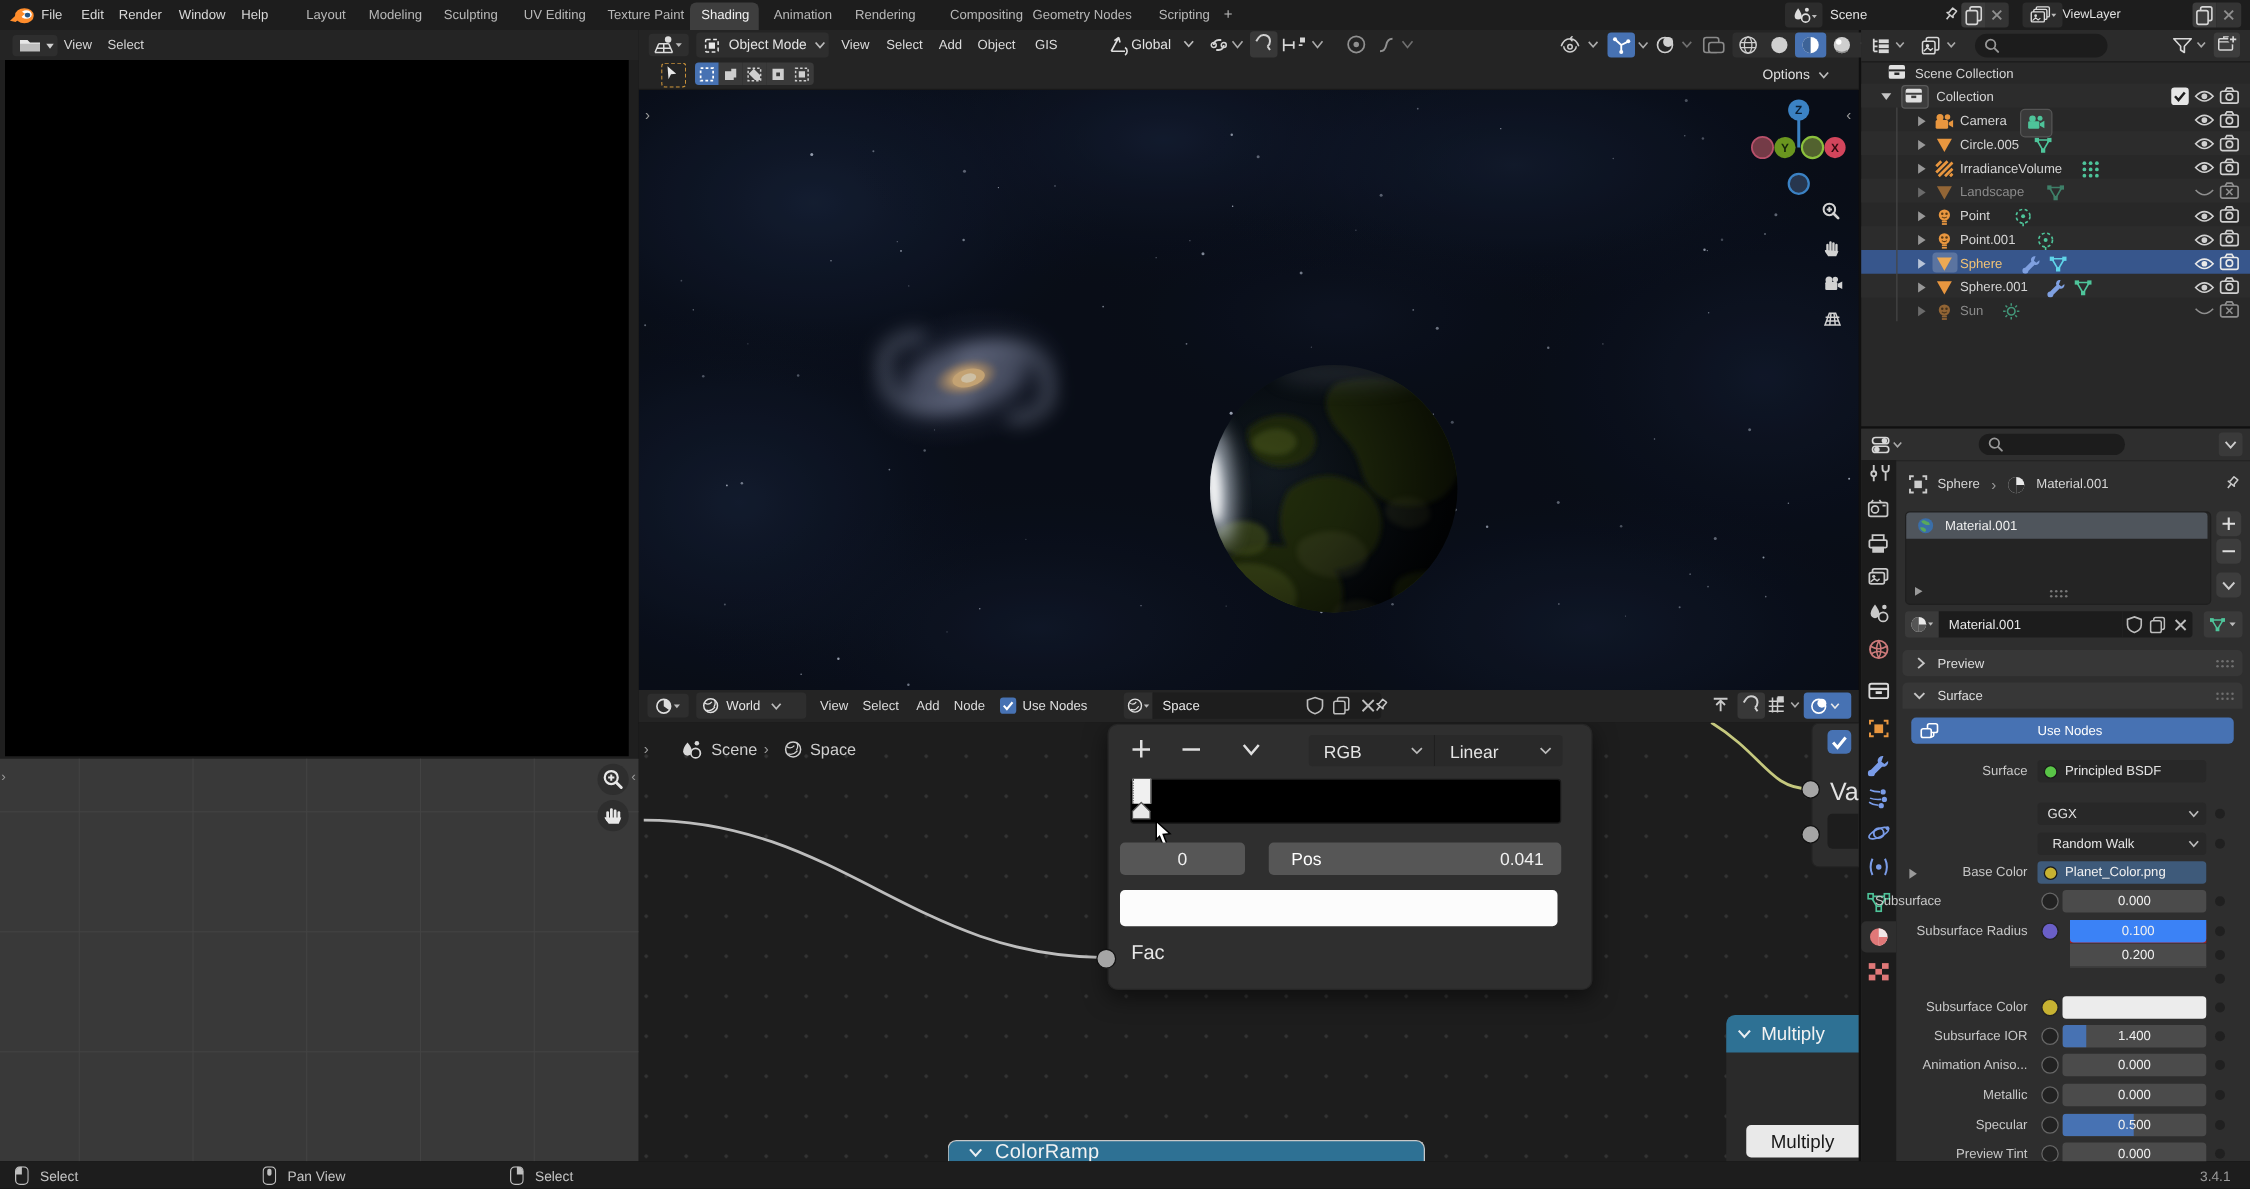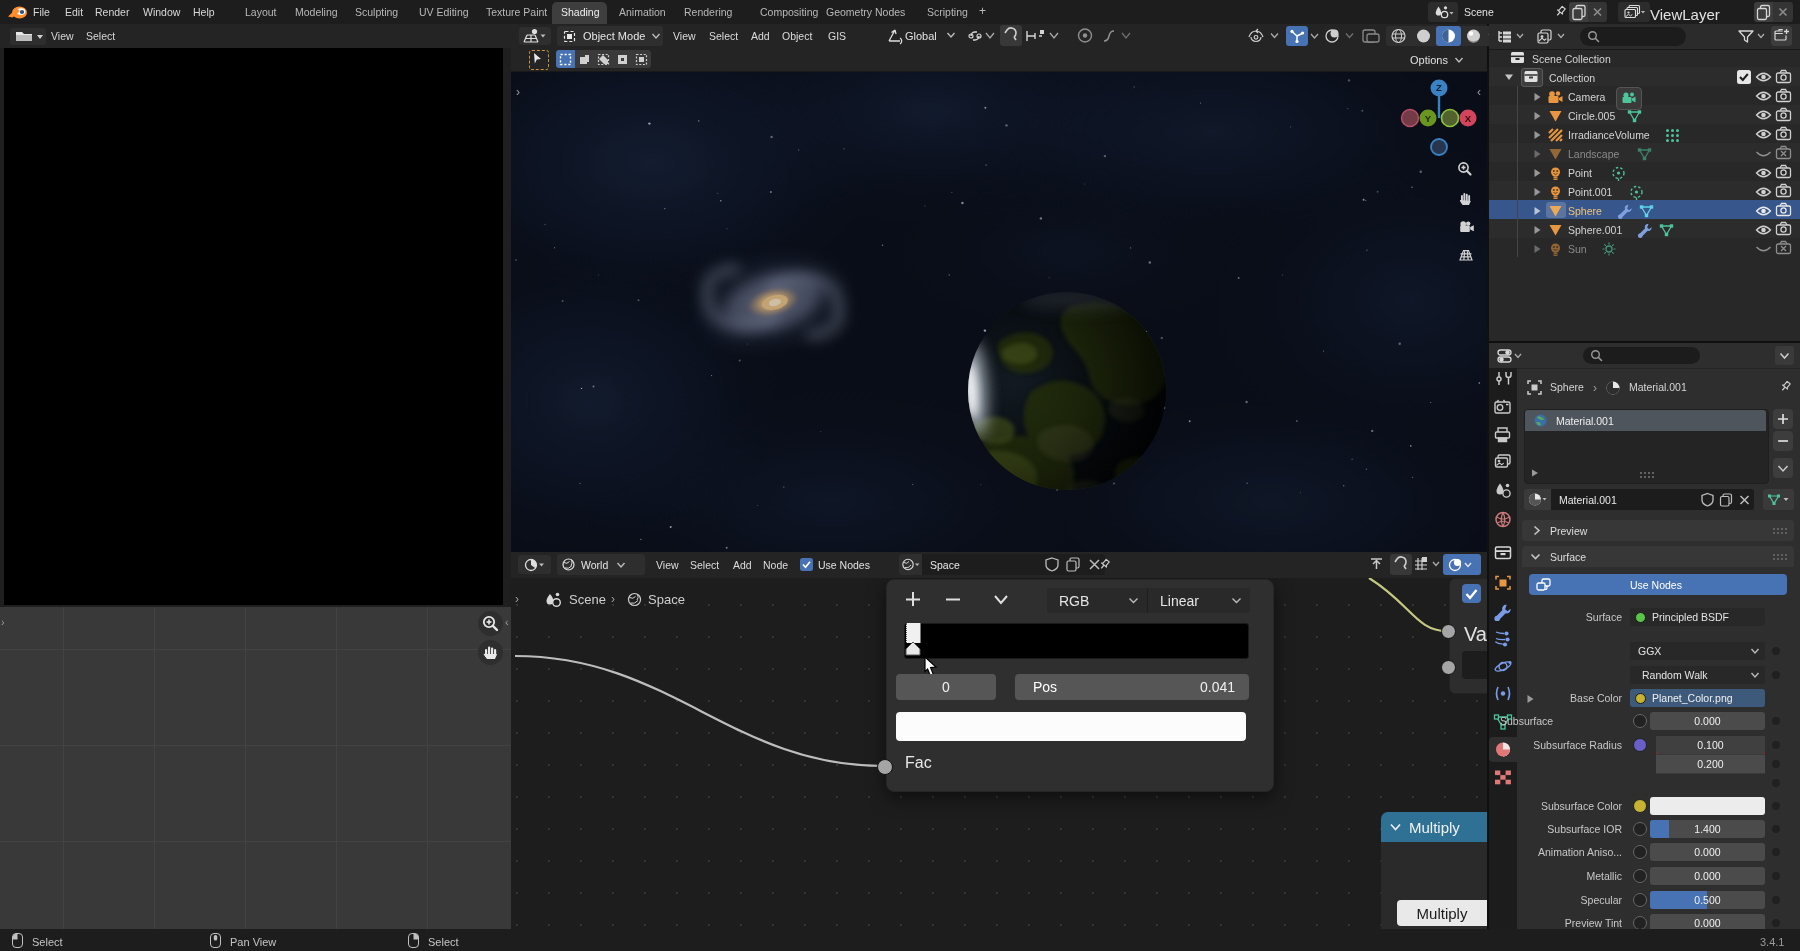--- a/index.html
+++ b/index.html
@@ -75,21 +75,21 @@
 <div class="abs row" style="left:1618px;top:2px;width:32px;height:20px;background:#2c2c2c;border-radius:3px;justify-content:center;">
   <svg width="24" height="16" viewBox="0 0 24 16">
         <rect x="7" y="1.5" width="10.5" height="8" rx="1" fill="none" stroke="#ddd" stroke-width="1.1"></rect>
         <rect x="5" y="3.5" width="10.5" height="8" rx="1" fill="#2c2c2c" stroke="#ddd" stroke-width="1.1"></rect>
         <rect x="3" y="5.5" width="10.5" height="8" rx="1" fill="#2c2c2c" stroke="#ddd" stroke-width="1.1"></rect>
         <circle cx="6.5" cy="8.5" r="1.1" fill="#ddd"></circle>
         <path d="M4 12.5 l2.5 -2.2 l2 1.6 l1.8 -1.4" stroke="#ddd" stroke-width="1" fill="none"></path>
         <path d="M19 7 l2 2.5 l2 -2.5" fill="#bbb"></path>
       </svg>
 </div>
-<div class="abs txt" style="left:1650px;top:6px;font-size:15px;color:#e2e2e2;">ViewLayer</div>
+<div class="abs txt" style="left:1650px;top:6px;font-size:10px;color:#e2e2e2;">ViewLayer</div>
 <div class="abs" style="left:1754px;top:2px;width:19px;height:20px;background:#3d3d3d;border-radius:3px 0 0 3px;">
       <svg width="19" height="20" viewBox="0 0 19 20">
         <rect x="6.5" y="3.5" width="9" height="11" rx="1.5" fill="none" stroke="#d5d5d5" stroke-width="1.3"></rect>
         <rect x="3.5" y="6.5" width="9" height="11" rx="1.5" fill="#3d3d3d" stroke="#d5d5d5" stroke-width="1.3"></rect>
       </svg>
     </div>
 <div class="abs" style="left:1773px;top:2px;width:20px;height:20px;background:#343434;border-radius:0 3px 3px 0;">
       <svg width="20" height="20" viewBox="0 0 20 20">
         <path d="M6.5 6.5 l7 7 M13.5 6.5 l-7 7" stroke="#8f8f8f" stroke-width="1.5"></path>
       </svg>
@@ -700,20 +700,26 @@
   <div class="abs row" style="left:870px;top:234px;width:106px;height:30px;background:#2e7194;border-radius:7px 0 0 0;">
     <svg style="margin-left:8px" width="13" height="10" viewBox="0 0 13 10">
           <path d="M2 2.5 l4.5 5 l4.5 -5" fill="none" stroke="#e8eef2" stroke-width="1.7"></path>
         </svg>
     <span class="txt" style="font-size:15px;color:#f2f2f2;margin-left:7px;">Multiply</span>
   </div>
   <div class="abs row" style="left:886px;top:322px;width:90px;height:26px;background:#e9e9e9;border-radius:4px 0 0 4px;justify-content:center;">
     <span class="txt" style="font-size:15px;color:#1a1a1a;">Multiply</span>
   </div>
 
+  <div class="abs row" style="left:247px;top:334px;width:380px;height:17px;background:#2e7194;border-radius:7px 7px 0 0;border:1px solid #c8c8c8;border-bottom:none;">
+    <svg style="margin-left:15px" width="13" height="10" viewBox="0 0 13 10">
+          <path d="M2 2.5 l4.5 5 l4.5 -5" fill="none" stroke="#e8eef2" stroke-width="1.7"></path>
+        </svg>
+    <span class="txt" style="font-size:16px;color:#f2f2f2;margin-left:9px;letter-spacing:0.3px;">ColorRamp</span>
+  </div>
 </div>
 
 <div class="abs" style="left:1489px;top:24px;width:311px;height:317px;background:#282828;"></div>
 <div class="abs" style="left:1489px;top:24px;width:311px;height:25px;background:#2b2b2b;border-bottom:1px solid #1a1a1a;"></div>
 <div class="abs row" style="left:1495px;top:27px;height:19px;">
   <svg width="34" height="17" viewBox="0 0 34 17">
         <path d="M4 3 v10 M4 5 h3 M4 9 h3 M4 13 h3" stroke="#d8d8d8" stroke-width="1.4" fill="none"></path>
         <rect x="8" y="3.5" width="8" height="3" fill="#d8d8d8"></rect>
         <rect x="8" y="7.5" width="8" height="3" fill="#d8d8d8"></rect>
         <rect x="8" y="11.5" width="8" height="3" fill="#d8d8d8"></rect>
@@ -1464,21 +1470,21 @@
 <div class="abs txt" style="left:1490px;top:739px;width:132px;text-align:right;font-size:10.5px;color:#c8c8c8;">Subsurface Radius</div>
 <div class="abs" style="left:1633px;top:738px;width:12px;height:12px;border-radius:50%;background:#6a5fc7;border:1.5px solid #222;"></div>
 <div class="abs row" style="left:1656px;top:736px;width:109px;height:18px;background:#b91c1c;border-radius:3px 3px 0 0;justify-content:center;border-bottom:1px solid #3a3a3a;">
   <span class="txt" style="font-size:10.5px;color:#f0f0f0;">1.000</span>
 </div>
 <div class="abs" style="left:1772px;top:741px;width:8px;height:8px;border-radius:50%;background:#202020;"></div>
 <div class="abs row" style="left:1656px;top:755px;width:109px;height:18px;background:#4b4b4b;justify-content:center;border-bottom:1px solid #3a3a3a;">
   <span class="txt" style="font-size:10.5px;color:#f0f0f0;">0.200</span>
 </div>
 <div class="abs" style="left:1772px;top:760px;width:8px;height:8px;border-radius:50%;background:#202020;"></div>
-<div class="abs row" style="left:1656px;top:736px;width:109px;height:18px;background:#404040;border-radius:0 0 3px 3px;justify-content:center;">
+<div class="abs row" style="left:1656px;top:736px;width:109px;height:18px;background:#3b82f6;border-radius:0 0 3px 3px;justify-content:center;">
   <span class="txt" style="font-size:10.5px;color:#f0f0f0;">0.100</span>
 </div>
 <div class="abs" style="left:1772px;top:779px;width:8px;height:8px;border-radius:50%;background:#202020;"></div>
 <div class="abs txt" style="left:1490px;top:800px;width:132px;text-align:right;font-size:10.5px;color:#c8c8c8;">Subsurface Color</div>
 <div class="abs" style="left:1633px;top:799px;width:12px;height:12px;border-radius:50%;background:#c7b232;border:1.5px solid #222;"></div>
 <div class="abs" style="left:1650px;top:797px;width:115px;height:18px;background:#ececec;border-radius:3px;"></div>
 <div class="abs" style="left:1772px;top:802px;width:8px;height:8px;border-radius:50%;background:#202020;"></div>
 <div class="abs txt" style="left:1490px;top:823px;width:132px;text-align:right;font-size:10.5px;color:#c8c8c8;">Subsurface IOR</div>
 <div class="abs" style="left:1633px;top:822px;width:12px;height:12px;border-radius:50%;background:#222;border:1.5px solid #666;"></div>
 <div class="abs row" style="left:1650px;top:820px;width:115px;height:18px;background:#4b4b4b;border-radius:3px;justify-content:center;overflow:hidden;">

